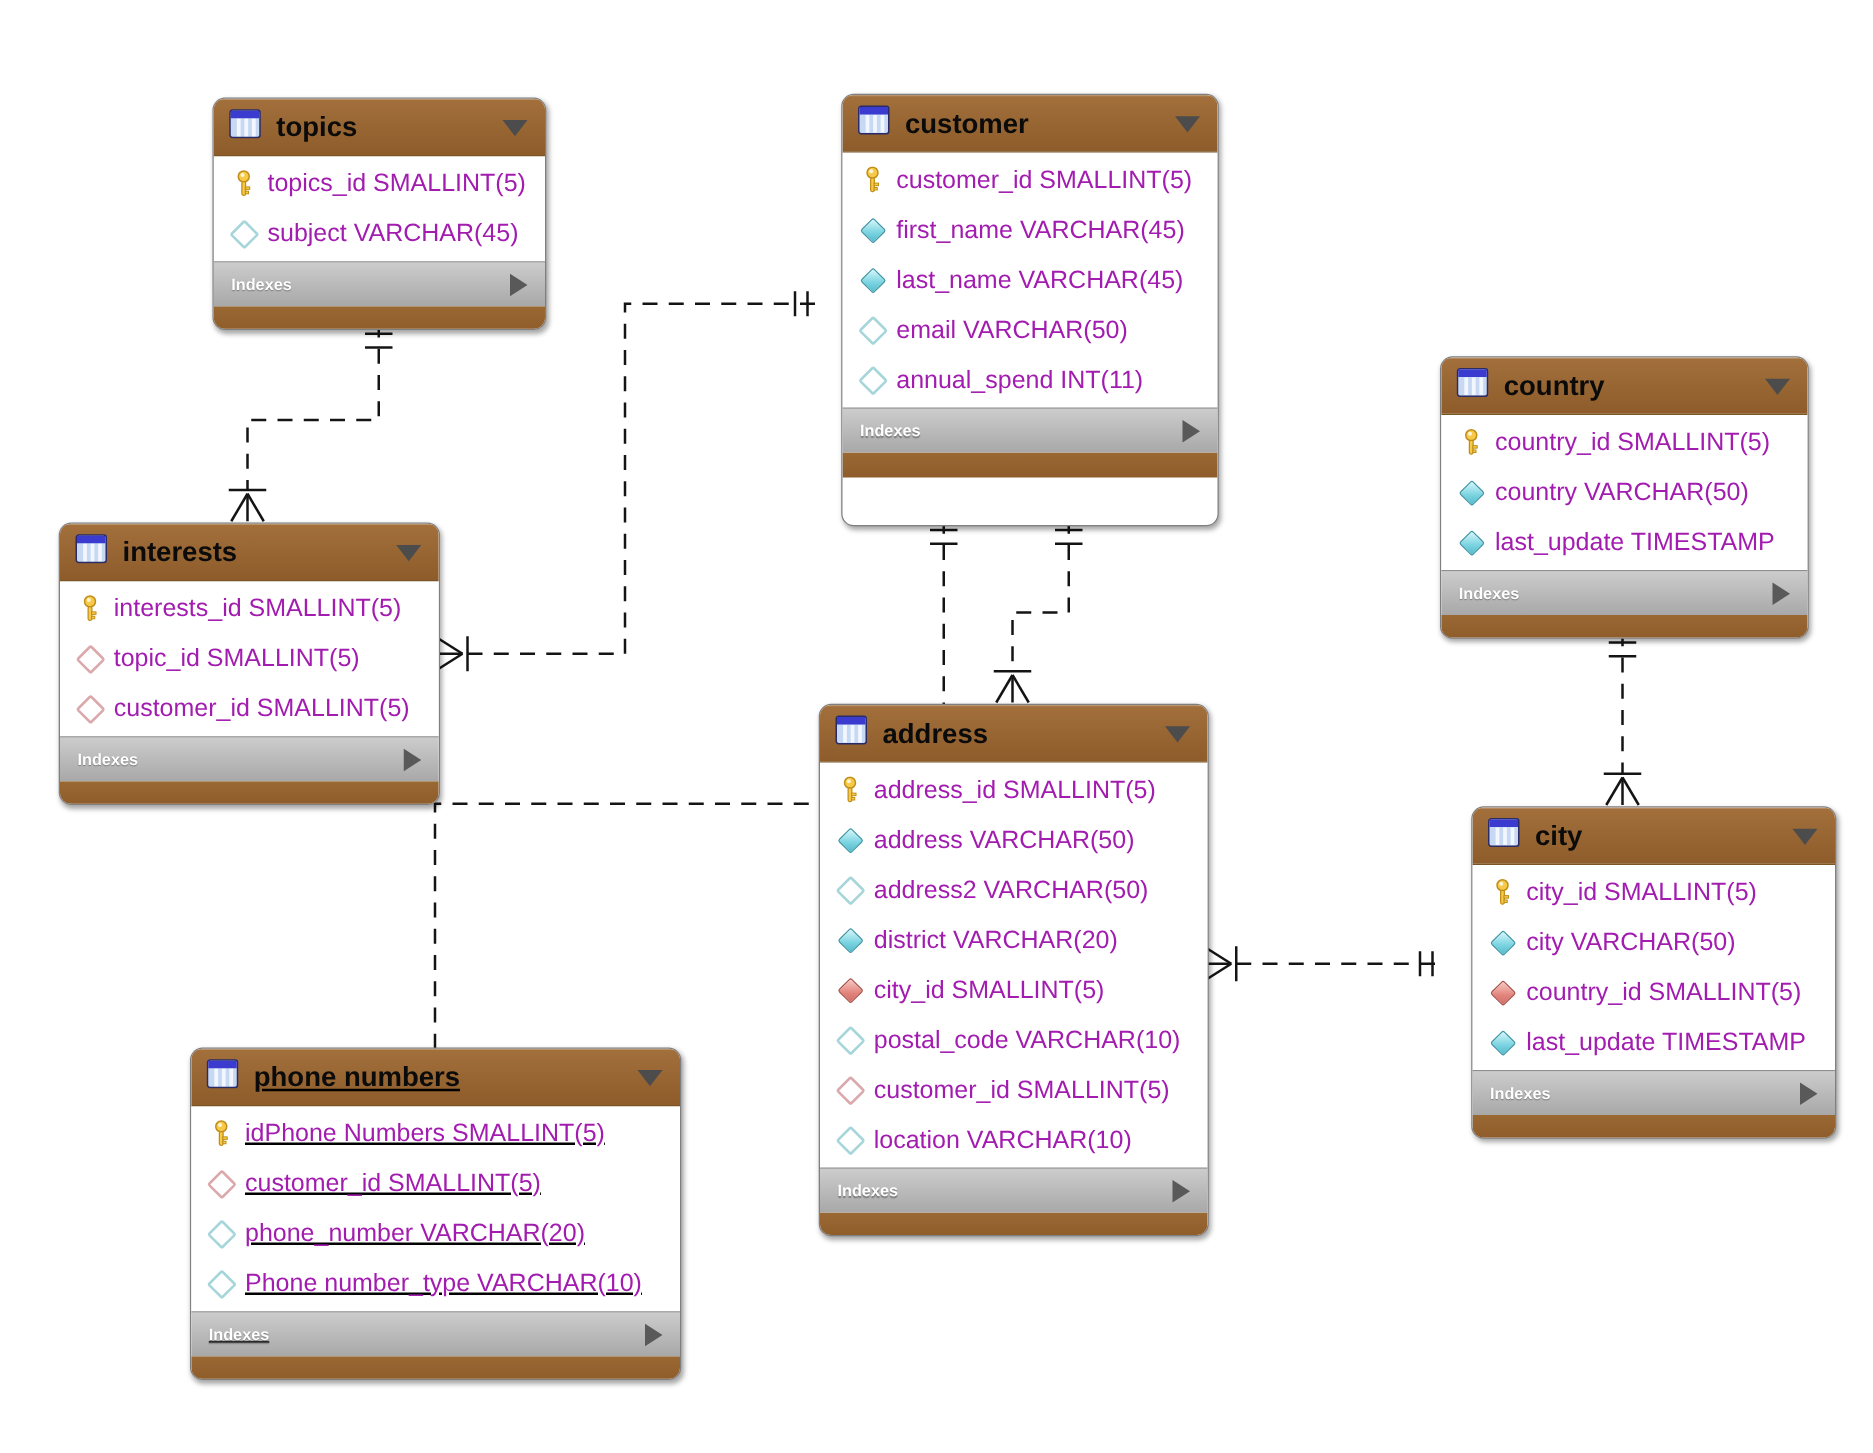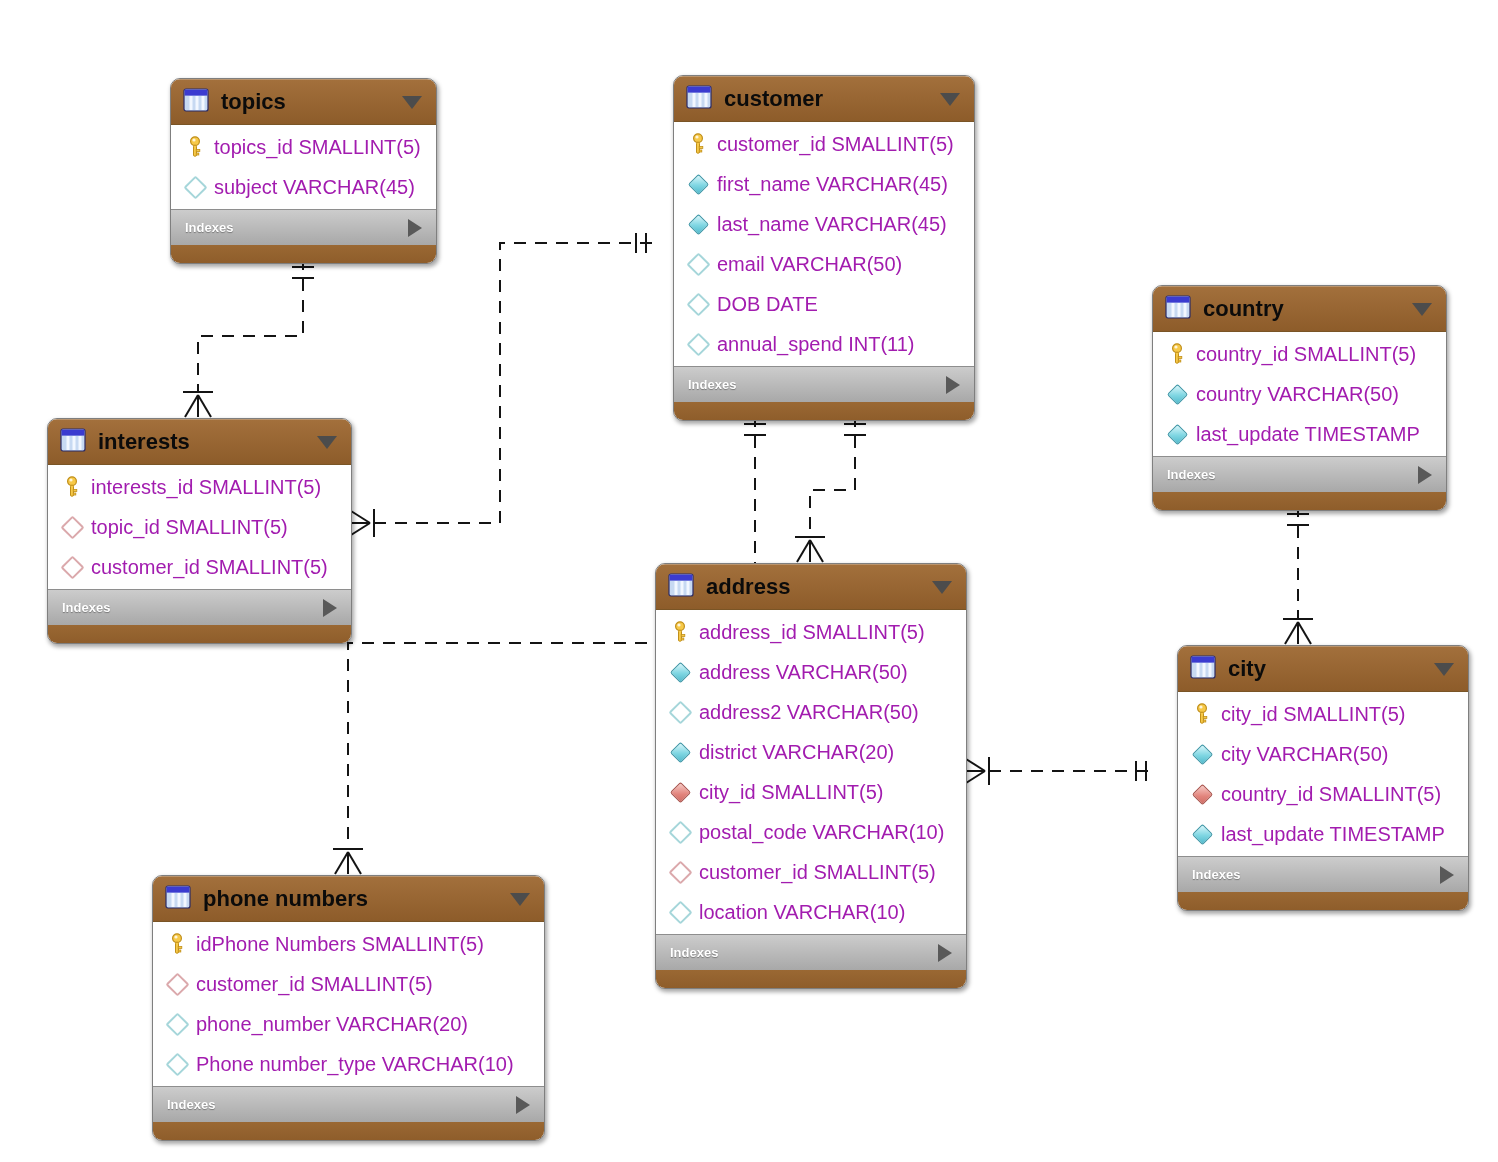--- a/index.html
+++ b/index.html
@@ -194,26 +194,20 @@
         <div class="tbl-row">
           <span class="row-icon-box">
             <span class="diamond d-null"></span>
           </span>
           <span class="col-text">email VARCHAR(50)</span>
         </div>
         <div class="tbl-row">
           <span class="row-icon-box">
             <span class="diamond d-null"></span>
           </span>
-          <span class="col-text">DOB DATE</span>
-        </div>
-        <div class="tbl-row">
-          <span class="row-icon-box">
-            <span class="diamond d-null"></span>
-          </span>
           <span class="col-text">annual_spend INT(11)</span>
         </div>
       </div>
       <div class="tbl-footer">
         <span class="footer-label">Indexes</span>
         <span class="footer-arrow"></span>
       </div>
       <div class="tbl-bottom"></div>
     </div>
     <div class="table-figure" style="left: 1152px; top: 285px; width: 293px; height: 224px;">
@@ -421,21 +415,21 @@
           </span>
           <span class="col-text">last_update TIMESTAMP</span>
         </div>
       </div>
       <div class="tbl-footer">
         <span class="footer-label">Indexes</span>
         <span class="footer-arrow"></span>
       </div>
       <div class="tbl-bottom"></div>
     </div>
-    <div class="table-figure" style="left: 152px; top: 875px; width: 391px; height: 264px;">
+    <div class="table-figure" style="left: 152px; top: 838px; width: 391px; height: 264px; text-decoration: underline;">
       <div class="tbl-header">
         <span><svg width="26" height="24" viewBox="0 0 26 24">
             <rect x="1" y="1" width="24" height="22" rx="2" fill="#c7d9f2" stroke="#2a2a66" stroke-width="1.2"></rect>
             <rect x="1.6" y="1.6" width="22.8" height="6" fill="#3b3bd0"></rect>
             <line x1="8" y1="8" x2="8" y2="22" stroke="#f2f7ff" stroke-width="3"></line>
             <line x1="14" y1="8" x2="14" y2="22" stroke="#f2f7ff" stroke-width="3"></line>
             <line x1="20" y1="8" x2="20" y2="22" stroke="#f2f7ff" stroke-width="3"></line>
           </svg></span>
         <span class="tbl-name">phone numbers</span>
         <span class="collapse-arrow"></span>

